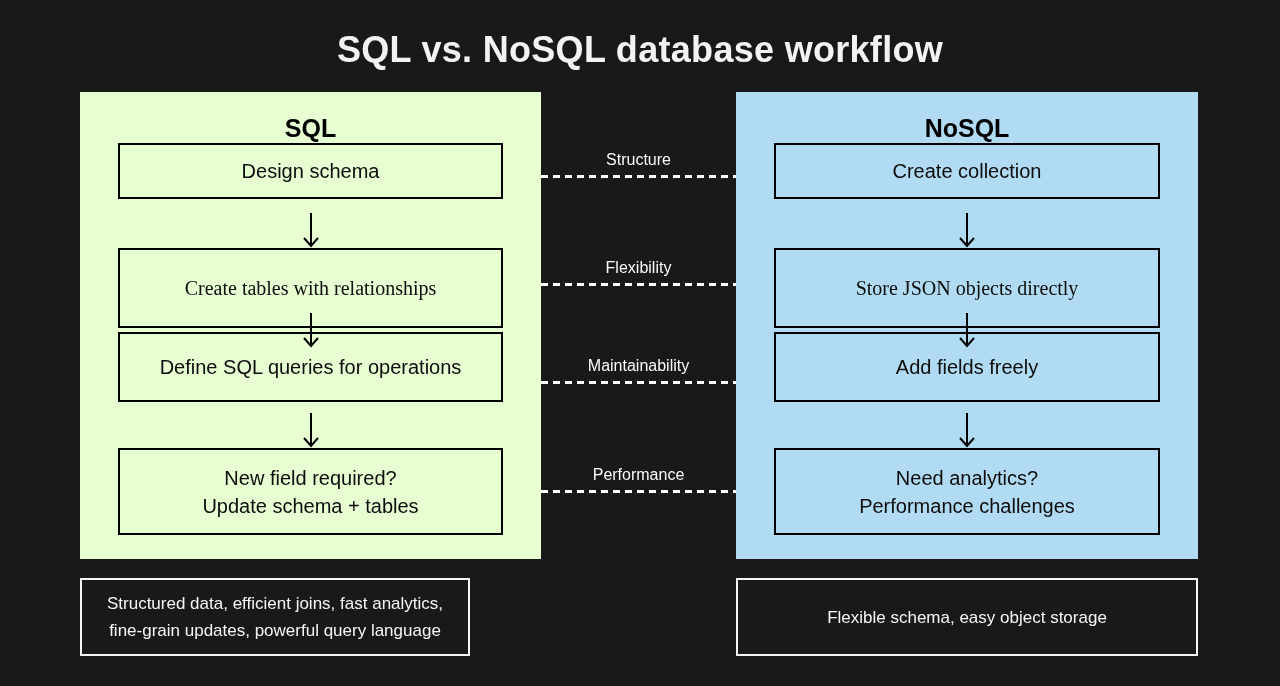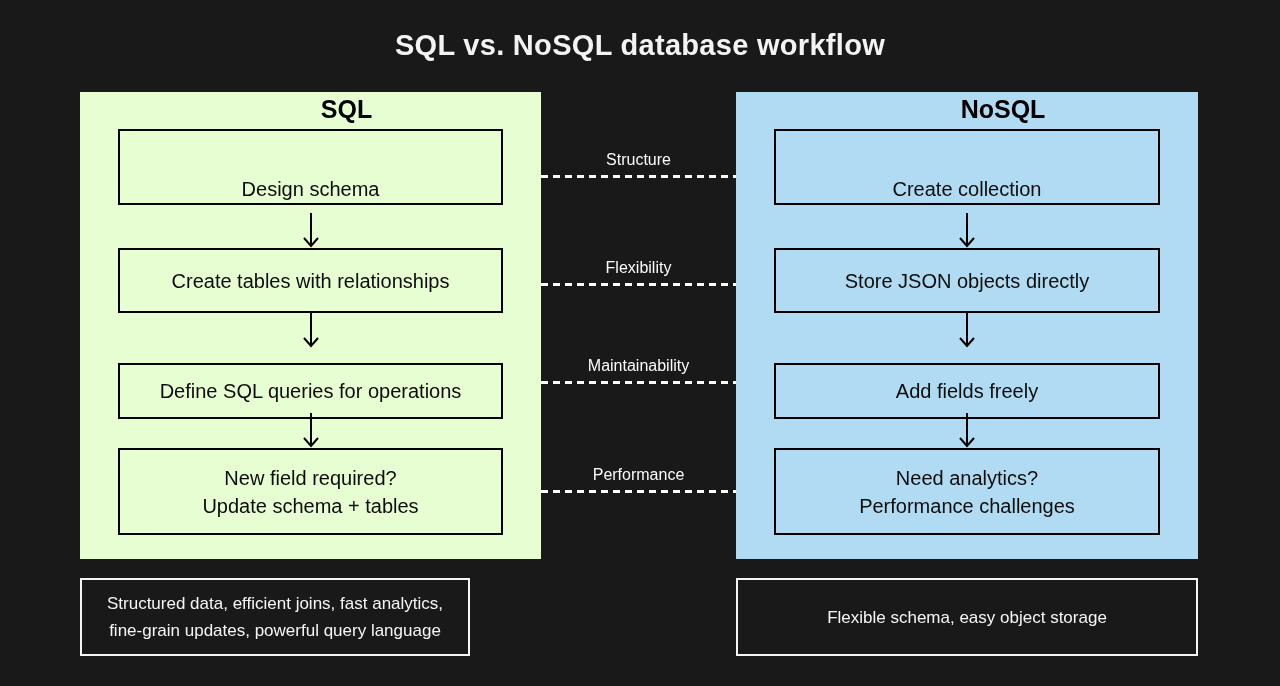--- a/index.html
+++ b/index.html
@@ -12,41 +12,41 @@
   }
   html,body{margin:0;padding:0;}
   body{
     width:1280px;height:686px;position:relative;overflow:hidden;
     background:var(--background);
     font-family:"Liberation Sans", sans-serif;
   }
   .title{
     position:absolute;top:29px;left:0;width:1280px;margin:0;
     text-align:center;color:var(--light-text);
-    font-size:29px;font-weight:700;letter-spacing:.3px;
+    font-size:36px;font-weight:700;letter-spacing:.3px;
   }
   .panel{position:absolute;top:92px;height:467px;}
   .panel.sql{left:80px;width:461px;background:var(--sql-fill);}
   .panel.nosql{left:736px;width:462px;background:var(--nosql-fill);}
   .panel-heading{
-    position:absolute;top:4px;left:0;width:100%;text-align:center;
-    font-size:25px;font-weight:700;color:#000;line-height:26px;padding-left:36px;
+    position:absolute;top:23px;left:0;width:100%;text-align:center;
+    font-size:25px;font-weight:700;color:#000;line-height:26px;
   }
   .box{
     position:absolute;left:38px;right:38px;
     border:2px solid var(--box-border);box-sizing:border-box;
     display:flex;align-items:center;justify-content:center;
   }
   .box-label{
     font-size:20px;font-weight:500;color:var(--dark-text);
     text-align:center;white-space:pre-line;line-height:28px;
   }
-  .b1{top:37px;height:76px;align-items:flex-end;}
-  .b2{top:156px;height:65px;}
-  .b3{top:271px;height:56px;}
+  .b1{top:51px;height:56px;}
+  .b2{top:156px;height:80px;font-family:Liberation Serif, serif;}
+  .b3{top:240px;height:70px;}
   .b4{top:356px;height:87px;}
   .arrow{
     position:absolute;left:50%;margin-left:-9px;width:18px;height:35px;
     line-height:0;
   }
   .a1{top:121px;} .a2{top:221px;} .a3{top:321px;}
   .cmp{position:absolute;left:541px;width:195px;text-align:center;}
   .cmp1{top:148px;} .cmp2{top:256px;} .cmp3{top:354px;} .cmp4{top:463px;}
   .cmp-label{
     font-size:16px;font-weight:500;color:#fafafa;line-height:24px;margin-bottom:3px;

